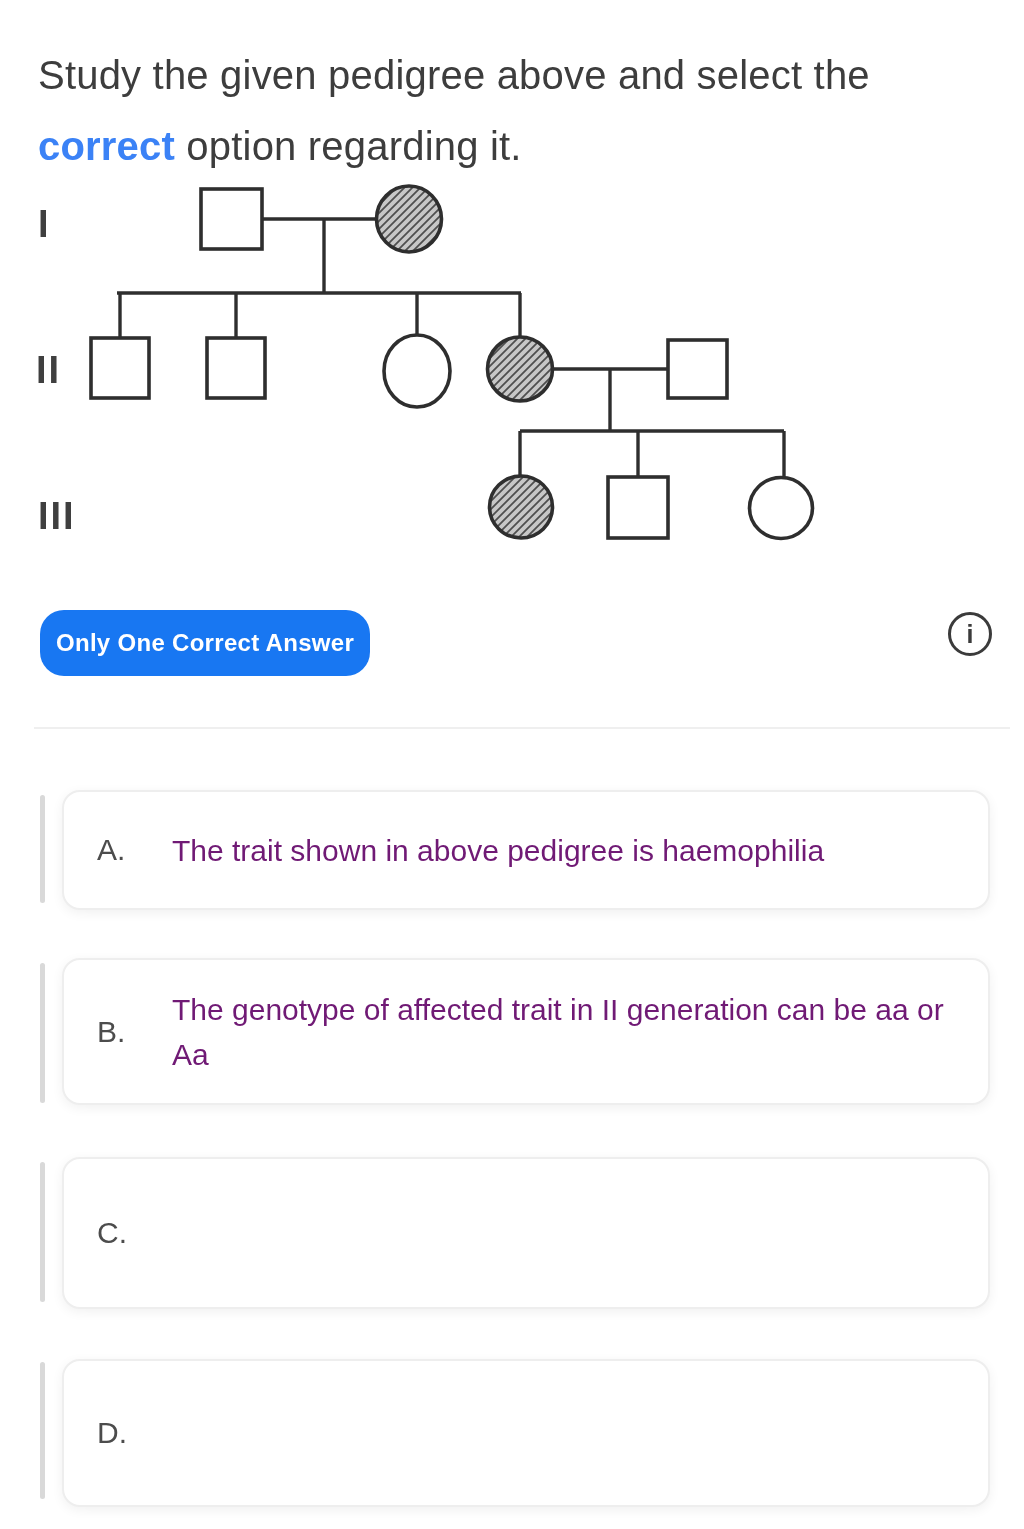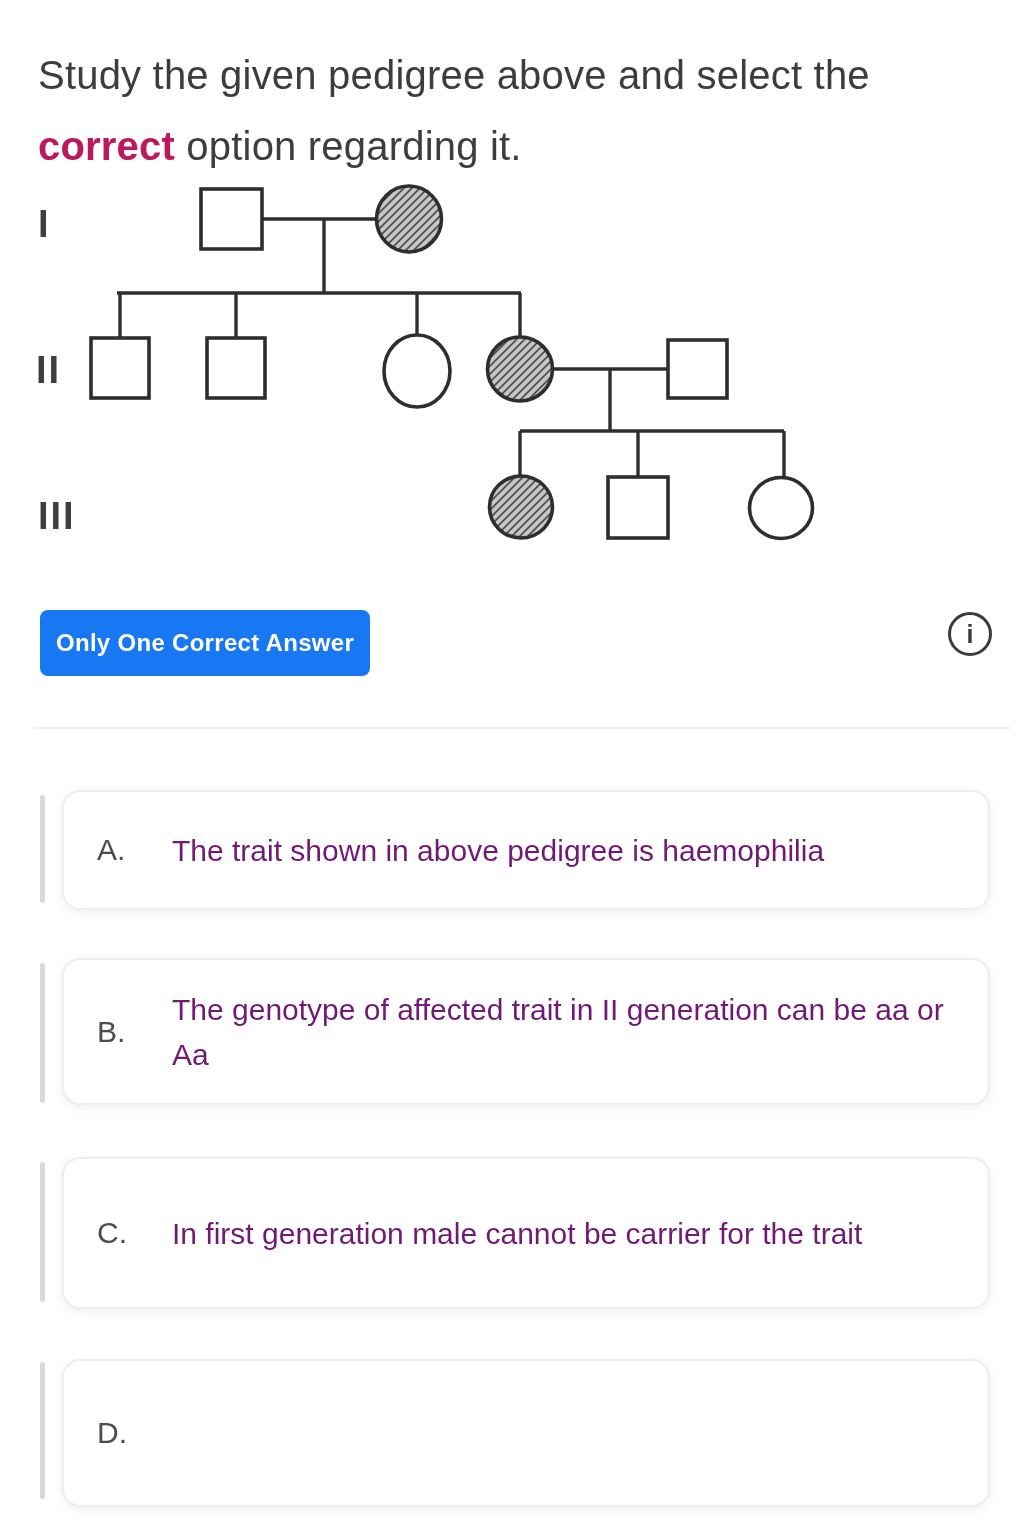--- a/index.html
+++ b/index.html
@@ -4,26 +4,26 @@
 <style>
   html,body{margin:0;padding:0;}
   body{
     width:1024px;height:1529px;position:relative;background:#ffffff;
     font-family:"Liberation Sans", sans-serif;overflow:hidden;
   }
   .title{
     position:absolute;left:38px;top:40px;width:950px;
     font-size:40px;line-height:71px;color:#3d3d3d;letter-spacing:.2px;
   }
-  .title b{font-weight:700;color:#be185d;}
+  .title b{font-weight:700;color:#3b82f6;}
   .chart{position:absolute;left:0;top:180px;}
   .chart text{font-family:"Liberation Sans", sans-serif;}
   .badge{
     position:absolute;left:40px;top:610px;width:330px;height:66px;
-    background:#1877F2;border-radius:8px;display:flex;align-items:center;
+    background:#1877F2;border-radius:24px;display:flex;align-items:center;
     justify-content:center;color:#fff;font-size:24px;font-weight:700;letter-spacing:.3px;
   }
   .info{
     position:absolute;left:948px;top:612px;width:44px;height:44px;box-sizing:border-box;
     border:3.5px solid #3b3b3b;border-radius:50%;display:flex;align-items:center;
     justify-content:center;color:#3b3b3b;font-size:25px;font-weight:700;cursor:pointer;
   }
   .divider{position:absolute;left:34px;top:727px;width:976px;height:2px;background:#efefef;}
   .accent{position:absolute;left:40px;width:5px;border-radius:3px;background:#d9d9d9;}
   #barA{top:795px;height:108px;}
@@ -114,19 +114,18 @@
 
 <div class="accent" id="barB"></div>
 <div class="card" id="cardB">
   <span class="opt-letter">B.</span>
   <span class="opt-text">The genotype of affected trait in II generation can be aa or Aa</span>
 </div>
 
 <div class="accent" id="barC"></div>
 <div class="card" id="cardC">
   <span class="opt-letter">C.</span>
-  <span class="opt-text">In first generation male cannot be carrier for the trait</span>
 </div>
 
 <div class="accent" id="barD"></div>
 <div class="card" id="cardD">
   <span class="opt-letter">D.</span>
 </div>
 
 </body></html>

